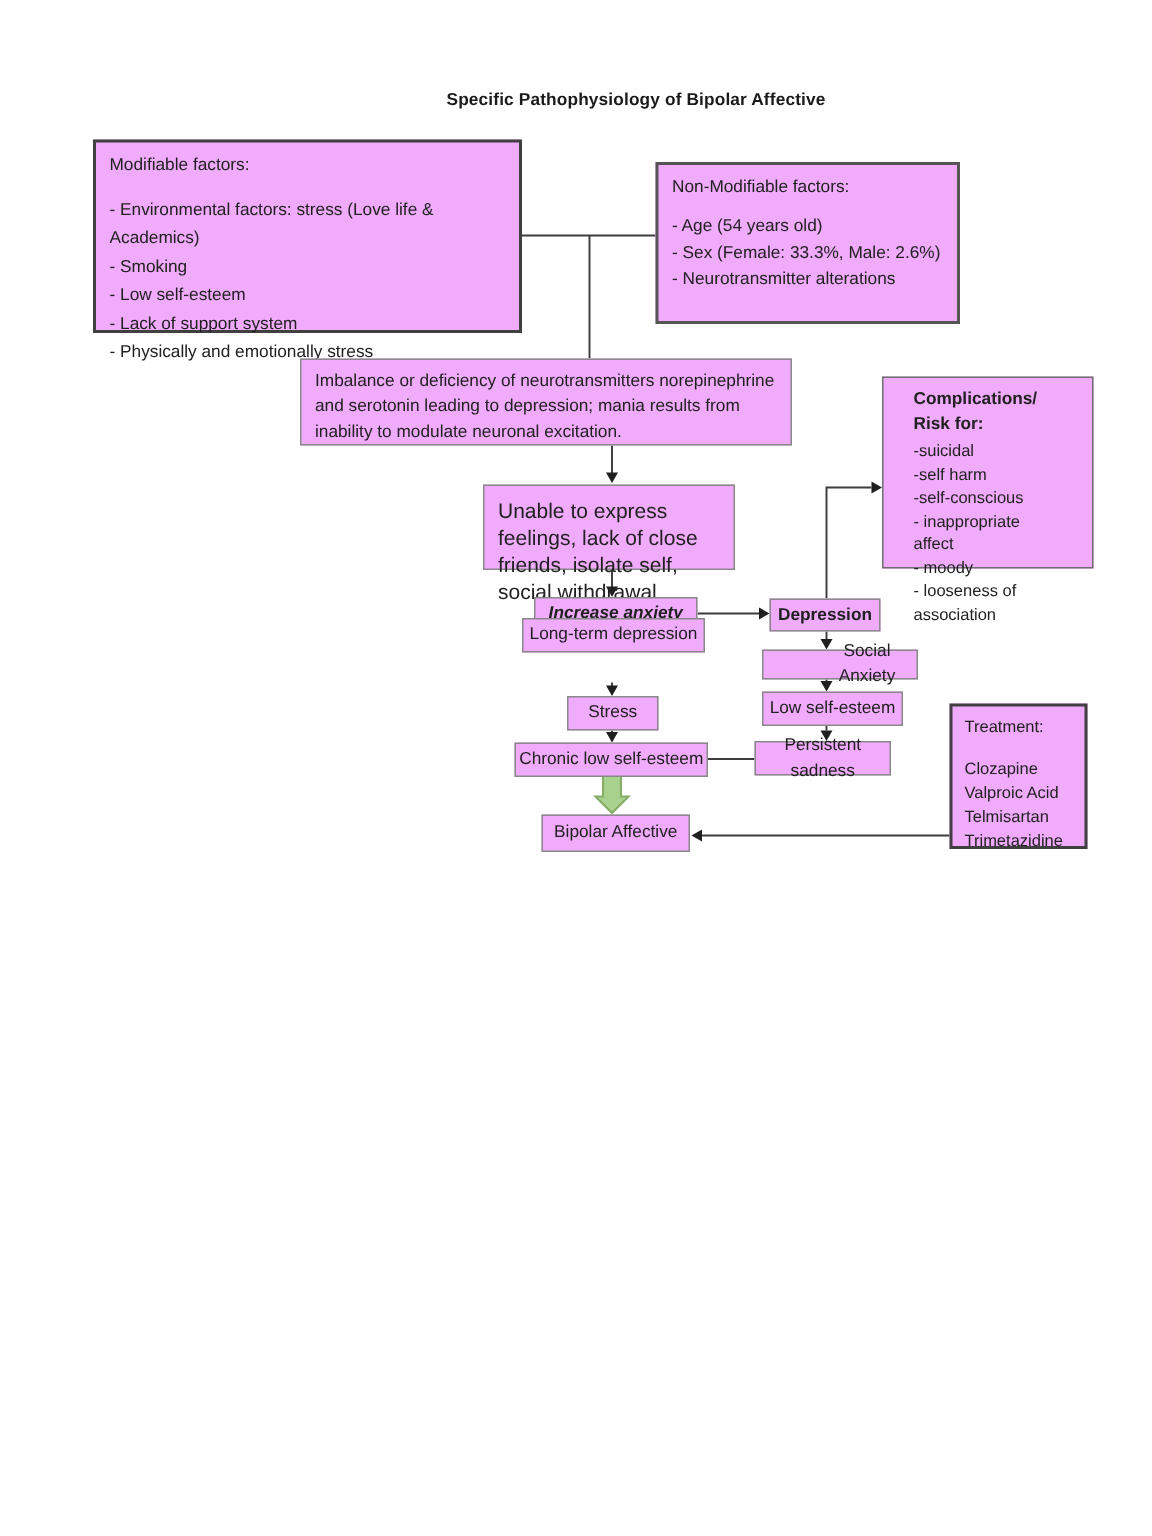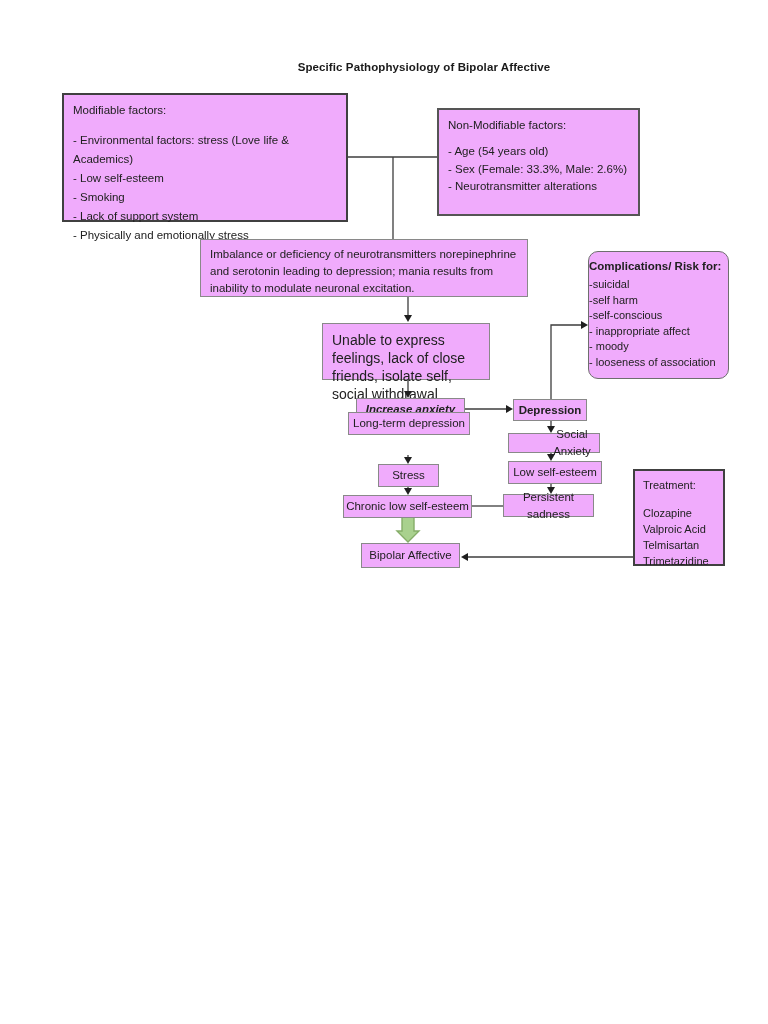--- a/index.html
+++ b/index.html
@@ -31,21 +31,21 @@
 
   
   .modifiable   {left:62px;  top:93px;  width:286px; height:129px;}
   .nonmod       {left:437px; top:108px; width:203px; height:108px;}
   .imbalance    {left:200px; top:239px; width:328px; height:58px;}
   .complications{left:588px; top:251px; width:141px; height:128px; font-size:11px;}
   .unable       {left:322px; top:323px; width:168px; height:57px; font-size:14px;}
   .inc-anx      {left:356px; top:398px; width:109px; height:23px;}
   .depress      {left:513px; top:399px; width:74px;  height:22px;}
   .longterm     {left:348px; top:412px; width:122px; height:23px;}
-  .soc-anx      {left:508px; top:433px; width:92px;  height:20px;padding-left:36px;}
+  .soc-anx      {left:508px; top:433px; width:104px;  height:20px;padding-left:36px;}
   .stress       {left:378px; top:464px; width:61px;  height:23px;}
   .lowest       {left:508px; top:461px; width:94px;  height:23px;}
   .chronic      {left:343px; top:495px; width:129px; height:23px;}
   .persist      {left:503px; top:494px; width:91px; height:23px;}
   .treatment    {left:633px; top:469px; width:92px;  height:97px; font-size:11px; padding:6px 6px 6px 8px;}
   .bipolar      {left:361px; top:543px; width:99px;  height:25px;}
 </style>
 </head>
 <body>
 
@@ -82,38 +82,38 @@
       <polygon points="468,553 468,561 461,557"></polygon>
     </g>
     <polygon points="402,517 414,517 414,531 419,531 408,542 397,531 402,531" stroke="#85ad68" stroke-width="1.4" fill="#a9d18e"></polygon>
   </svg>
 
   <div class="title">Specific Pathophysiology of Bipolar Affective</div>
 
   <div class="box b-thick modifiable pad lh19">
     <p class="heading">Modifiable factors:</p>
     <p class="item">- Environmental factors: stress (Love life &amp; Academics)</p>
+    <p class="item">- Smoking</p>
     <p class="item">- Low self-esteem</p>
-    <p class="item">- Smoking</p>
     <p class="item">- Lack of support system</p>
     <p class="item">- Physically and emotionally stress</p>
   </div>
 
   <div class="box b-mid nonmod pad lh17">
     <p class="heading" style="margin-bottom:9px;">Non-Modifiable factors:</p>
     <p class="item">- Age (54 years old)</p>
     <p class="item">- Sex (Female: 33.3%, Male: 2.6%)</p>
     <p class="item">- Neurotransmitter alterations</p>
   </div>
 
   <div class="box b-thin imbalance" style="padding:6px 10px 5px 9px;">
     <p class="para">Imbalance or deficiency of neurotransmitters norepinephrine and serotonin leading to depression; mania results from inability to modulate neuronal excitation.</p>
   </div>
 
-  <div class="box b-thin complications lh15" style="padding:6px 0;border-color:#6e6e6e;border-radius:10px;">
+  <div class="box b-thin complications lh15" style="padding:6px 20px;border-color:#6e6e6e;">
     <p class="heading-sm" style="font-size:11.5px;">Complications/ Risk for:</p>
     <p class="item">-suicidal</p>
     <p class="item">-self harm</p>
     <p class="item">-self-conscious</p>
     <p class="item">- inappropriate affect</p>
     <p class="item">- moody</p>
     <p class="item">- looseness of association</p>
   </div>
 
   <div class="box b-thin unable" style="padding:7px 8px 5px 9px;line-height:18px;">

